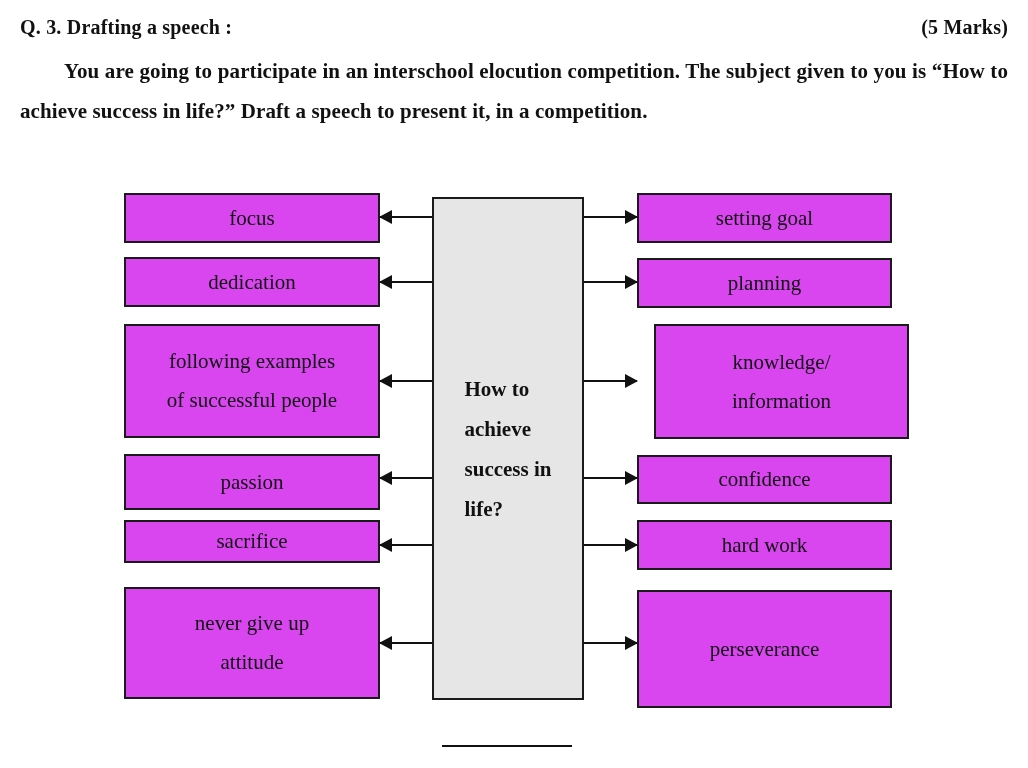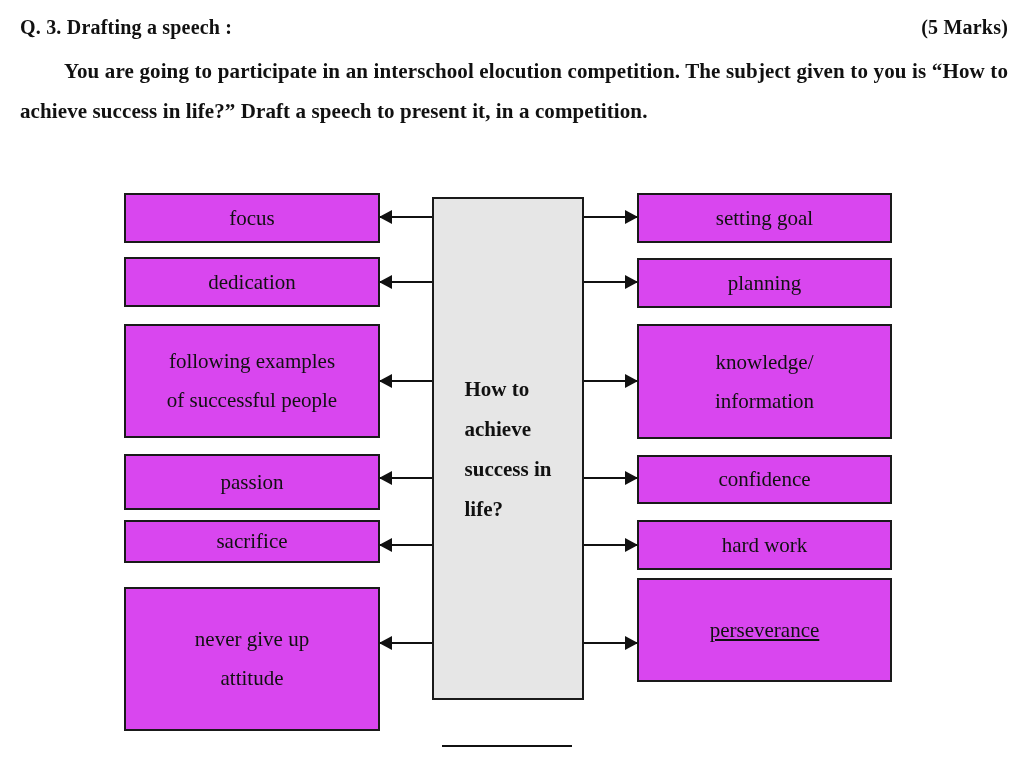--- a/index.html
+++ b/index.html
@@ -54,27 +54,27 @@
     line-height: 39px;
     white-space: pre-line;
   }
   .lbox { left: 124px; width: 256px; }
   .rbox { left: 637px; width: 255px; }
   .lb0 { top: 8px;   height: 50px; }
   .lb1 { top: 72px;  height: 50px; }
   .lb2 { top: 139px; height: 114px; }
   .lb3 { top: 269px; height: 56px; }
   .lb4 { top: 335px; height: 43px; }
-  .lb5 { top: 402px; height: 144px; }
+  .lb5 { top: 402px; height: 112px; }
   .rb0 { top: 8px;   height: 50px; }
   .rb1 { top: 73px;  height: 50px; }
-  .rb2 { top: 139px; height: 115px; }
+  .rb2 { top: 139px; height: 115px; margin-left: 17px; }
   .rb3 { top: 270px; height: 49px; }
   .rb4 { top: 335px; height: 50px; }
-  .rb5 { top: 393px; height: 104px; text-decoration: underline; }
+  .rb5 { top: 405px; height: 118px; }
 
   .center-box {
     position: absolute;
     left: 432px;
     top: 12px;
     width: 152px;
     height: 503px;
     border: 2px solid #1a1a1a;
     background: #e6e6e6;
     display: flex;

